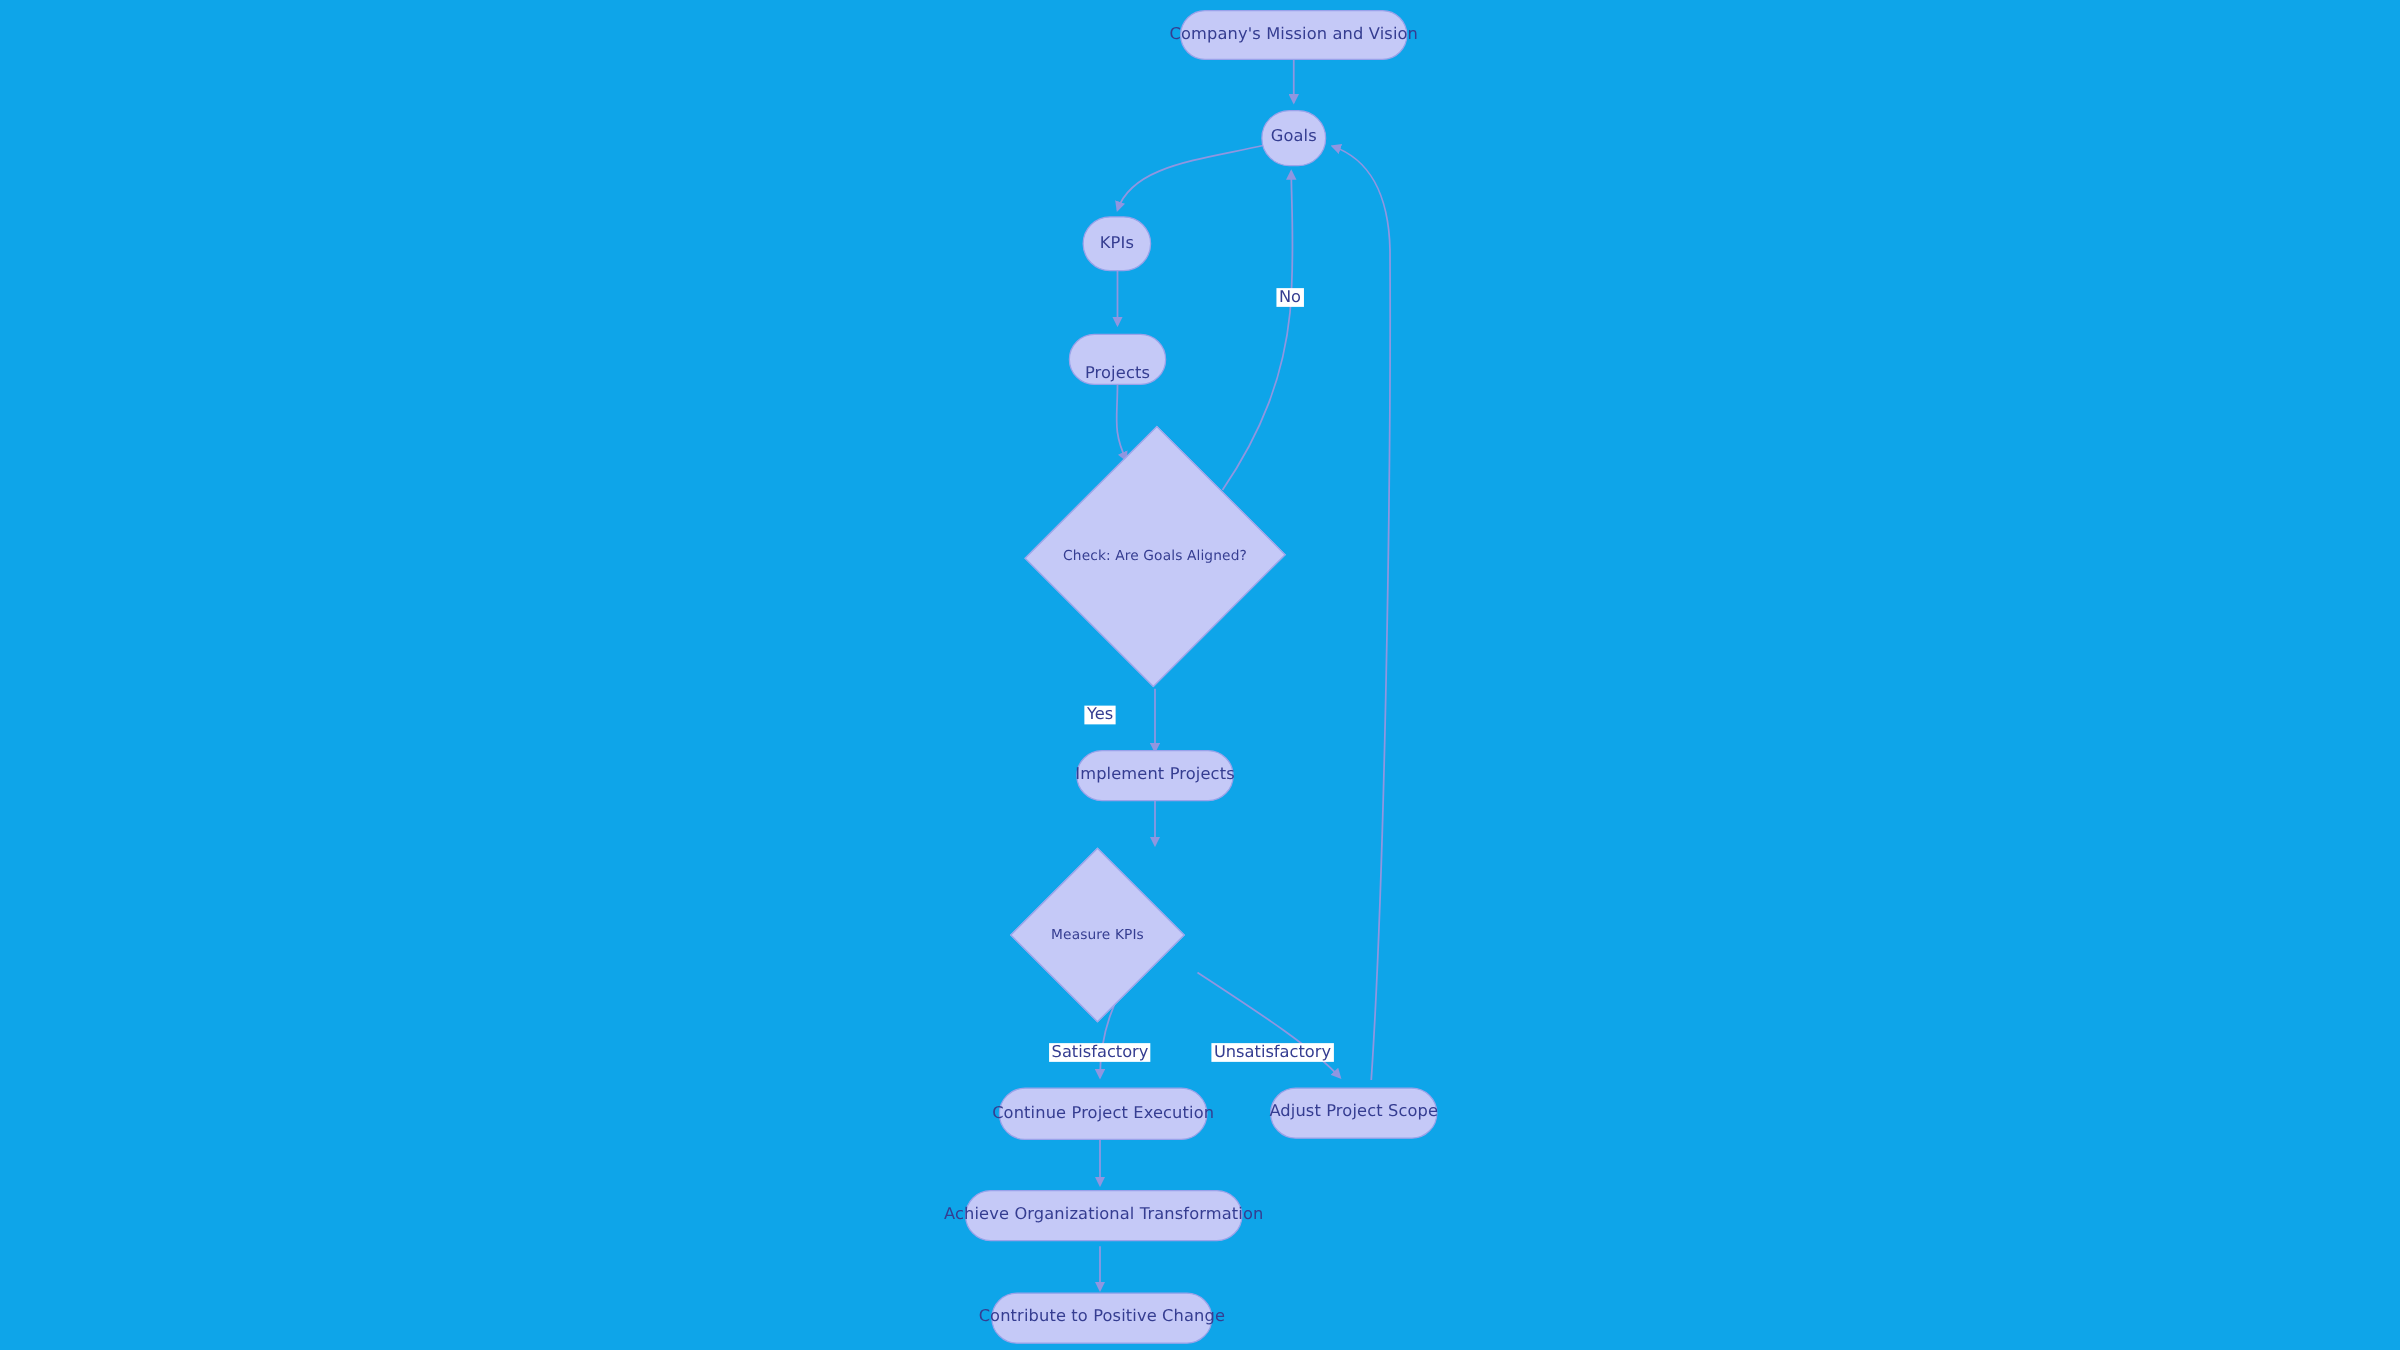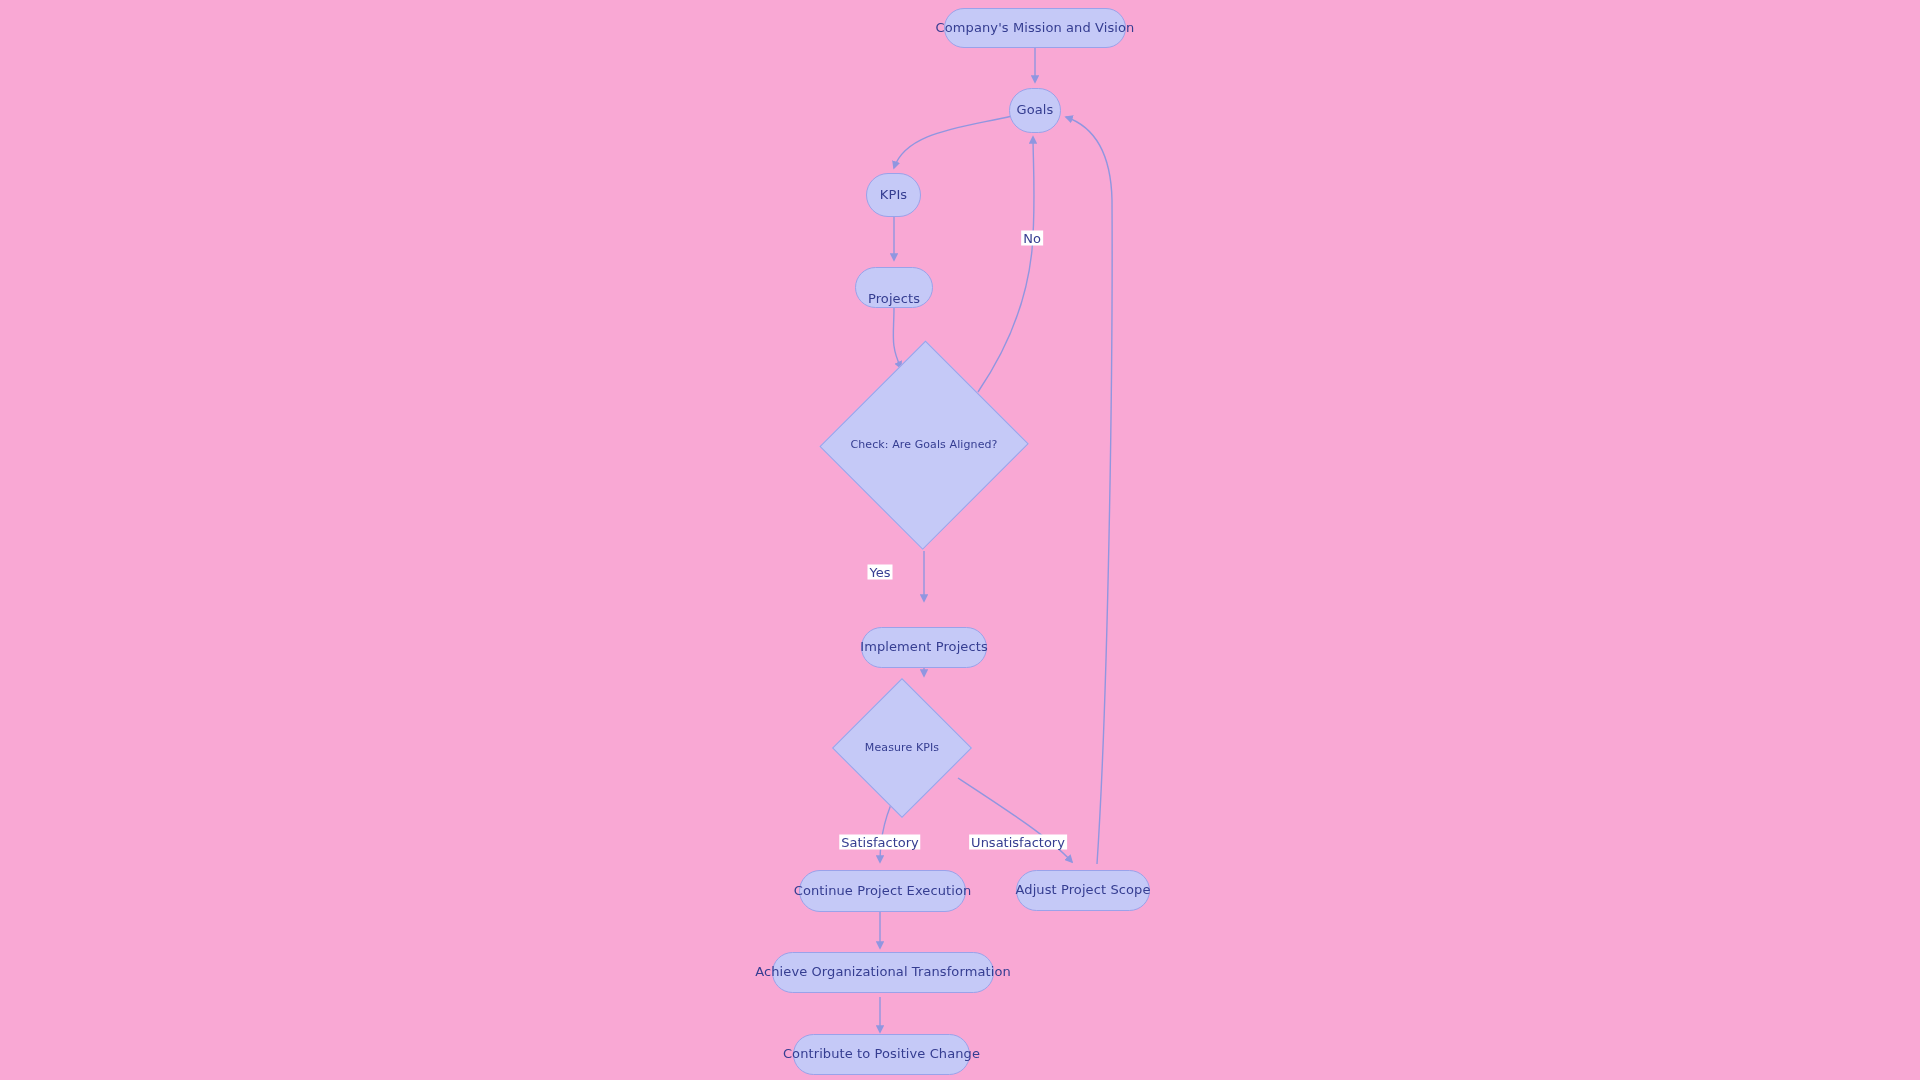--- a/index.html
+++ b/index.html
@@ -11,21 +11,21 @@
   body {
     width: 1920px;
     height: 1080px;
     overflow: hidden;
     font-family: "DejaVu Sans", sans-serif;
   }
   #flow-canvas {
     position: relative;
     width: 1920px;
     height: 1080px;
-    background: #f9a8d4;
+    background: #0ea5e9;
   }
   #edge-layer {
     position: absolute;
     left: 0;
     top: 0;
     width: 1920px;
     height: 1080px;
   }
   .node {
     position: absolute;
@@ -128,25 +128,25 @@
 
   <div class="node rounded" style="left:855px; top:267px; width:78px; height:41px;align-items:flex-end;">
     <span>Projects</span>
   </div>
 
   <div class="node diamond" style="left:821px; top:339px; width:206px; height:212px;">
     <span class="dia-shape"></span>
     <span class="dia-label">Check: Are Goals Aligned?</span>
   </div>
 
-  <div class="node rounded" style="left:861px; top:600px; width:126px; height:41px;margin-top:27px;">
+  <div class="node rounded" style="left:861px; top:600px; width:126px; height:41px;">
     <span>Implement Projects</span>
   </div>
 
-  <div class="node diamond" style="left:832px; top:678px; width:140px; height:140px;">
+  <div class="node diamond" style="left:808px; top:678px; width:140px; height:140px;">
     <span class="dia-shape"></span>
     <span class="dia-label">Measure KPIs</span>
   </div>
 
   <div class="node rounded" style="left:799px; top:870px; width:167px; height:42px;">
     <span>Continue Project Execution</span>
   </div>
 
   <div class="node rounded" style="left:1016px; top:870px; width:134px; height:41px;">
     <span>Adjust Project Scope</span>

